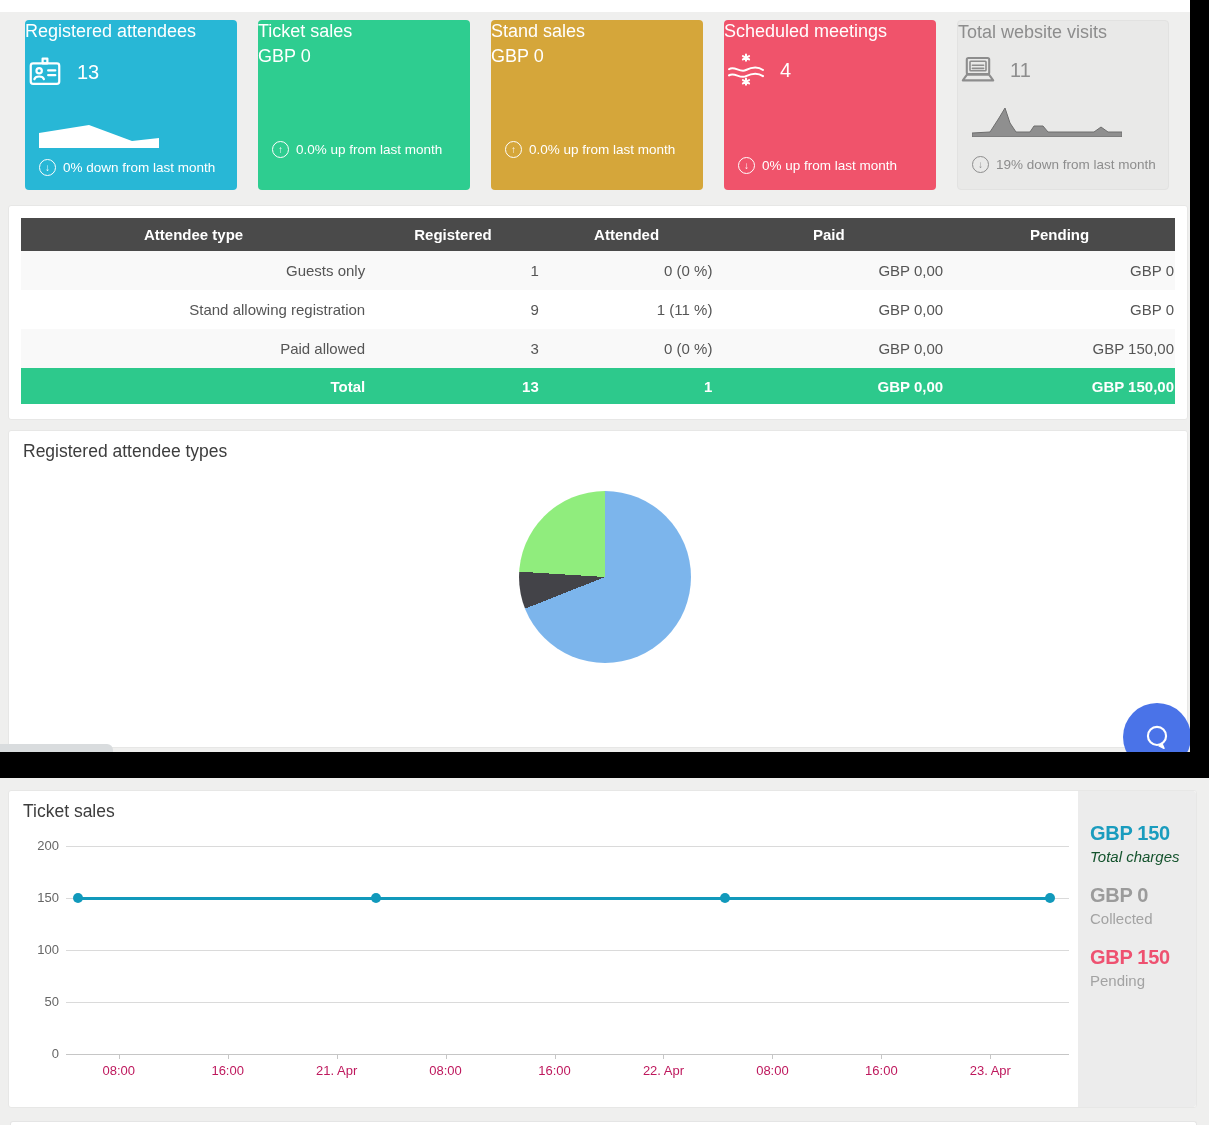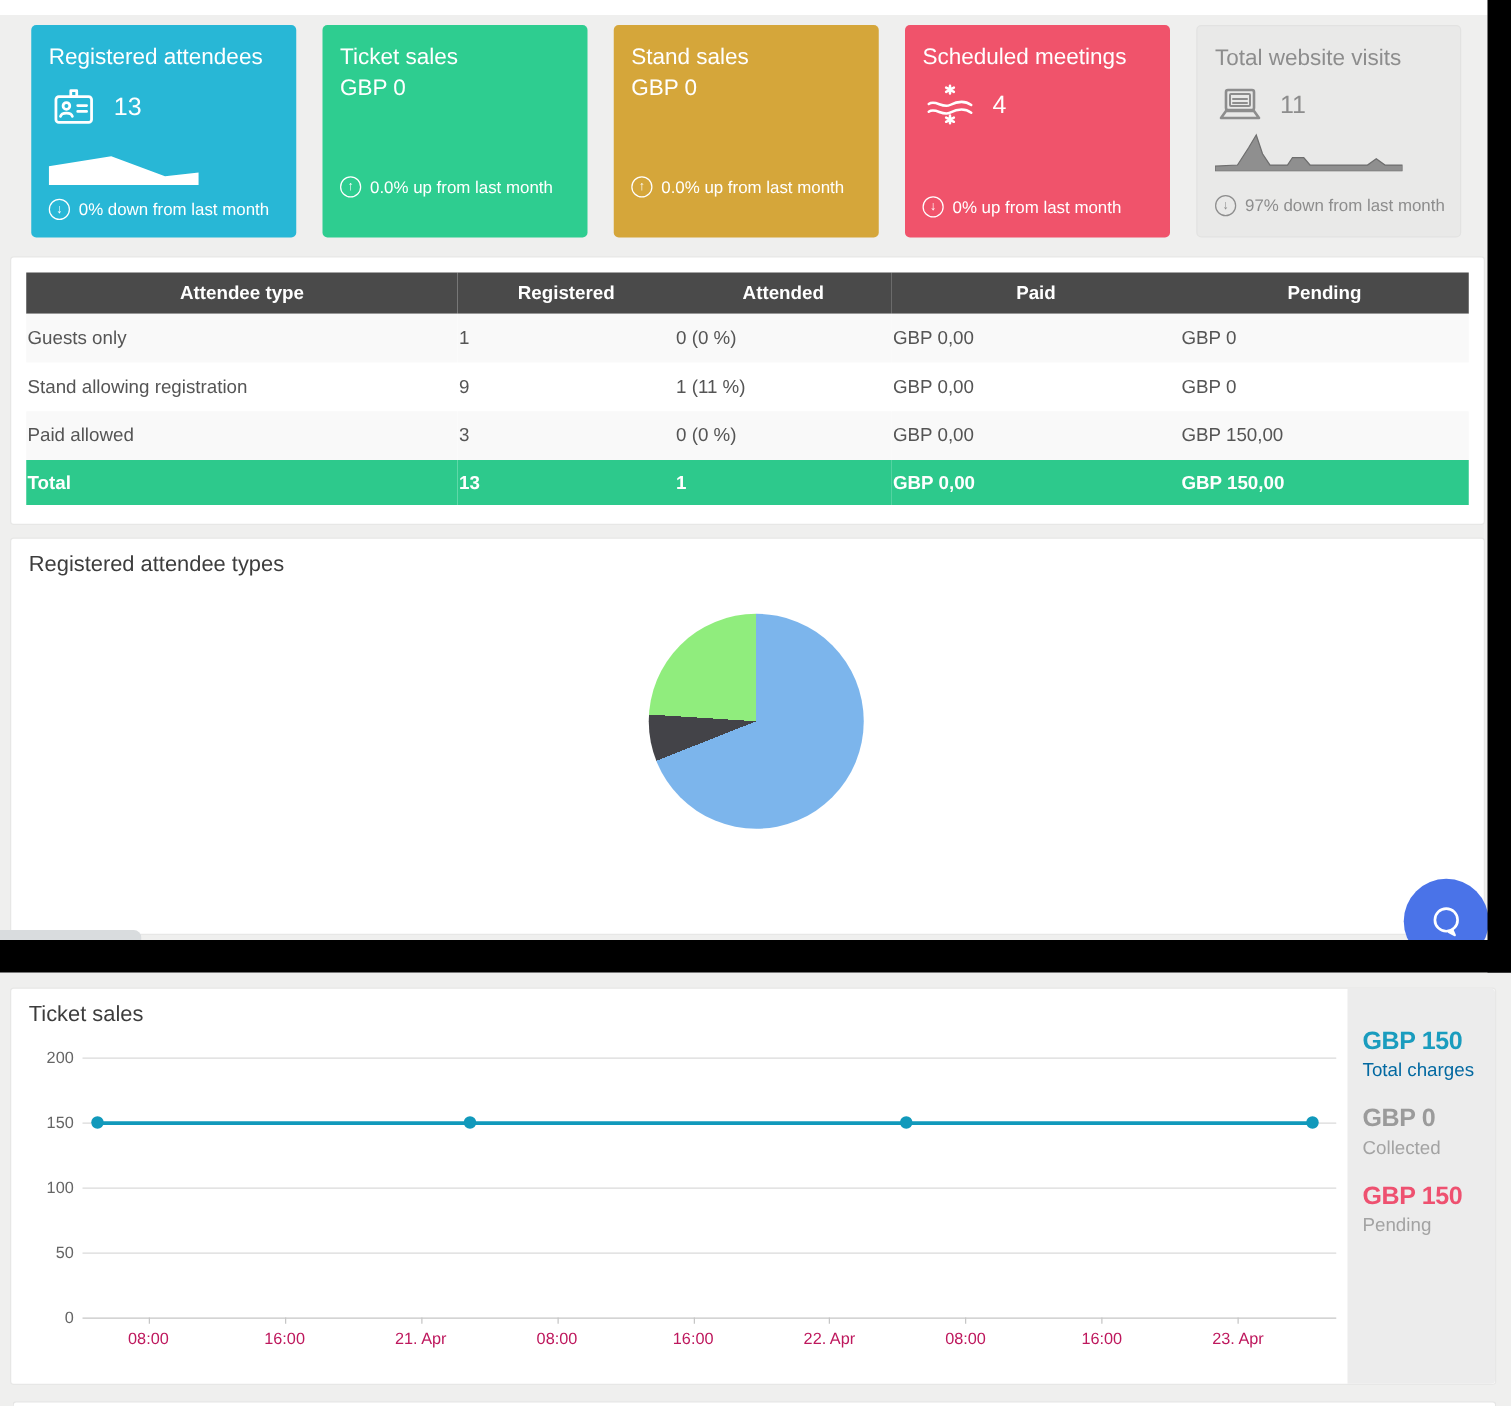--- a/index.html
+++ b/index.html
@@ -4,21 +4,21 @@
 <style>
   html,body{margin:0;padding:0}
   body{
     width:1209px;height:1125px;position:relative;overflow:hidden;
     background:#efefee;font-family:"Liberation Sans",sans-serif;
   }
   .top-strip{position:absolute;left:0;top:0;width:1190px;height:12px;background:#ffffff}
 
   
   .cards{position:absolute;left:25px;top:20px;display:flex;gap:21px}
-  .card{width:212px;height:170px;border-radius:4px;padding:14px;box-sizing:border-box;color:#fff;position:relative}
+  .card{width:212px;height:170px;border-radius:4px;box-sizing:border-box;color:#fff;position:relative}
   .card.muted{color:#8d8d8d;border:1px solid #e2e2e1}
   .card .title{font-size:18px;line-height:1.3;font-weight:400}
   .card .value-line{font-size:18px;margin-top:3px}
   .card .icon-row{display:flex;align-items:center;gap:12px;margin-top:10px}
   .card .num{font-size:20px}
   .card .spark{position:absolute;left:14px}
   .card .footer{position:absolute;left:14px;display:flex;align-items:center;gap:7px;font-size:13.5px;white-space:nowrap}
   .card:nth-child(1) .footer{bottom:14px}
   .card:nth-child(2) .footer,.card:nth-child(3) .footer{bottom:32px}
   .card:nth-child(4) .footer,.card:nth-child(5) .footer{bottom:16px}
@@ -27,21 +27,21 @@
   .cicon{width:15px;height:15px;min-width:15px;border:1.5px solid currentColor;border-radius:50%;display:inline-flex;align-items:center;justify-content:center;font-size:10px;line-height:1;font-weight:700}
 
   
   .panel{position:absolute;background:#fff;border:1px solid #e7e7e6;border-radius:3px;box-sizing:border-box}
   .panel h2{position:absolute;left:14px;top:10px;margin:0;font-size:17.5px;font-weight:400;color:#3d3d3d}
 
   
   .table-panel{left:8px;top:205px;width:1180px;height:215px;padding:12px}
   table{width:100%;border-collapse:collapse;table-layout:fixed}
   th{background:#4a4a4a;color:#ffffff;font-size:15px;font-weight:700;height:31px;text-align:center}
-  td{height:37px;font-size:15px;color:#555;text-align:left}
+  td{height:37px;font-size:15px;color:#555;text-align:right}
   tbody tr:nth-child(odd){background:#f9f9f9}
   tr.total td{background:#2dc98c;color:#fff;font-weight:700;height:34px}
 
   
   .pie-panel{left:8px;top:430px;width:1180px;height:318px}
   .pie{position:absolute;left:510px;top:60px;width:172px;height:172px;border-radius:50%}
   .legend{position:absolute;left:0;top:268px;width:100%;display:flex;justify-content:center;gap:30px}
   .legend-item{display:flex;align-items:center;gap:6px;font-size:12.5px;font-weight:700;color:#333;cursor:pointer}
   .swatch{width:13px;height:13px;display:inline-block;border-radius:2px}
 
@@ -140,21 +140,21 @@
             <path d="M2.5 16.5h19l-2.5-3.5H5z"></path>
           </svg>
         </span>
         <span class="num">11</span>
       </div>
       <div class="spark"><svg width="150" height="36" viewBox="0 0 150 36">
           <polygon points="0,32 18,31 27,17 33,7 38,22 44,31 58,31 62,25 71,25 76,31 122,31 129,26 136,31 150,31 150,36 0,36" fill="#8f8f8f" stroke="#6e6e6e" stroke-width="1"></polygon>
         </svg></div>
       <div class="footer">
         <span class="cicon">↓</span>
-        <span>97% down from last month</span>
+        <span>19% down from last month</span>
       </div>
     </div>
   </div>
 
 <section class="panel table-panel">
   <table>
     <thead>
         <tr id="thead-row">
           <th style="width: 30%;">Attendee type</th>
           <th style="width: 15%;">Registered</th>
@@ -244,21 +244,21 @@
       <div class="xtick" style="left: 981.355px; top: 263px;"></div>
       <div class="xlabel" style="left: 945.355px; top: 272px;">23. Apr</div>
       <div class="series-line" style="left: 68.94px; top: 105.5px; width: 972.115px; background: rgb(17, 153, 187);"></div>
       <div class="dot" style="left: 63.94px; top: 102px; background: rgb(17, 153, 187);"></div>
       <div class="dot" style="left: 362.44px; top: 102px; background: rgb(17, 153, 187);"></div>
       <div class="dot" style="left: 710.69px; top: 102px; background: rgb(17, 153, 187);"></div>
       <div class="dot" style="left: 1036.05px; top: 102px; background: rgb(17, 153, 187);"></div>
     </div>
   <aside class="summary" id="summary">
       <div class="sum-amount" style="color: rgb(26, 156, 190);">GBP 150</div>
-      <div class="sum-label" style="color: #0369a1;">Total charges</div>
+      <div class="sum-label" style="color: #14532d; font-style: italic;">Total charges</div>
       <div class="sum-amount" style="color: rgb(155, 155, 155);">GBP 0</div>
       <div class="sum-label" style="color: rgb(163, 163, 163);">Collected</div>
       <div class="sum-amount" style="color: rgb(238, 81, 112);">GBP 150</div>
       <div class="sum-label" style="color: rgb(163, 163, 163);">Pending</div>
     </aside>
 </section>
 
 <div class="bottom-sliver"></div>
 
 </body></html>

